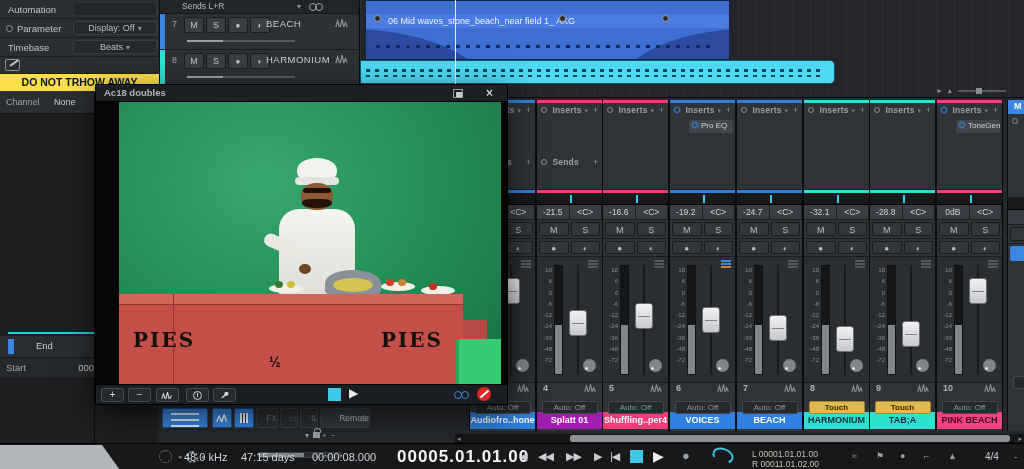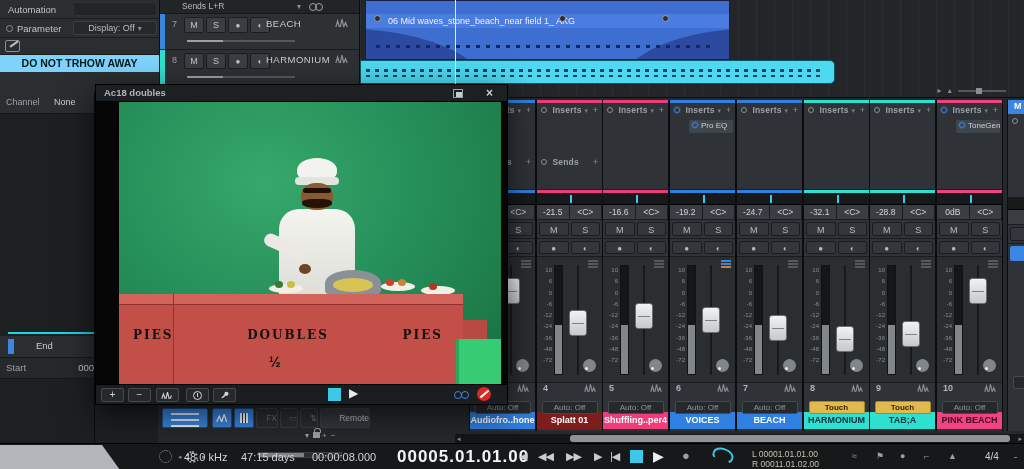--- a/index.html
+++ b/index.html
@@ -35,21 +35,21 @@
   .aprow .lab { margin-left:8px; }
   .aprow .cell { position:absolute; right:2px; top:2px; bottom:2px; width:84px; background:#26292c; border:1px solid #3a3e42; border-radius:2px;
     font-size:9px; line-height:13px; text-align:center; color:#b8bcc0; }
   .aprow .cell .cv { display:inline-block; }
   .caret { color:#8a8f94; font-size:8px; margin-left:3px; }
   .pwr { display:inline-block; width:7px; height:7px; border:1px solid #8a8f94; border-radius:50%; vertical-align:middle; margin:0 4px 2px 6px; }
   .pwr.on { border-color:#3a86e0; box-shadow:0 0 2px #3a86e0; }
   #editbox { position:relative; height:17px; border-bottom:1px solid #1a1c1e; }
   .pencil { position:absolute; left:5px; top:2px; width:15px; height:12px; border:1px solid #8a8f94; border-radius:2px; }
   .pencil i { position:absolute; left:3px; top:2px; width:10px; height:1.5px; background:#b8bcc0; transform:rotate(-35deg); }
-  #banner { position:relative; height:17px; background:#7dd3fc; color:#06181c; font-weight:bold; font-size:10.5px;
+  #banner { position:relative; height:17px; background:#fde047; color:#06181c; font-weight:bold; font-size:10.5px;
     line-height:16px; text-align:center; overflow:hidden; white-space:nowrap; }
 
   
   #tracklist { left:160px; top:0; width:200px; height:98px; background:#2b2e31; z-index:2; border-right:1px solid #0b0c0d; }
   #inputrow { position:relative; height:14px; background:#222527; border-bottom:1px solid #15171a;
     font-size:8.5px; color:#b8bcc0; line-height:13px; }
   #inputrow .lab { margin-left:22px; }
   #inputrow .caret { position:absolute; right:58px; top:0; }
   .stereo { position:absolute; right:34px; top:3px; width:16px; height:8px; }
   .stereo i { position:absolute; top:0; width:8px; height:8px; border:1.5px solid #9aa0a6; border-radius:50%; }
@@ -168,21 +168,21 @@
   .chef-hand { position:absolute; left:180px; top:162px; width:12px; height:10px; background:#6d4526; border-radius:50%; }
   .foodpile { position:absolute; left:206px; top:168px; width:56px; height:26px; background:#8a9098; border-radius:50% 50% 20% 20%; }
   .foodpile:after { content:""; position:absolute; left:8px; top:8px; width:40px; height:14px; background:#d6c455; border-radius:50%; }
   .plate { position:absolute; width:34px; height:9px; background:#f0efe8; border-radius:50%; }
   .plate i { position:absolute; top:-3px; width:8px; height:7px; border-radius:50%; }
   #vtable { position:absolute; left:0px; top:192px; width:344px; height:91px; background:#c25049; }
   #vtable .edge { position:absolute; left:0; right:0; top:0; height:11px; background:#d2645c; border-bottom:1px solid #8e332e; }
   #vtable .seam { position:absolute; left:54px; top:0; width:1px; height:100%; background:#93352f; }
   #vtable2 { position:absolute; left:344px; top:218px; width:24px; height:65px; background:#b84a44; }
   #sign { position:absolute; left:14px; top:226px; width:310px; display:flex; justify-content:space-between;
-    font-size:12px; font-weight:bold; color:#16100c; letter-spacing:2px; font-family:"DejaVu Serif",serif; }
+    font-size:20px; font-weight:bold; color:#16100c; letter-spacing:2px; font-family:"DejaVu Serif",serif; }
   #signsub { position:absolute; left:150px; top:252px; font-size:14px; font-weight:bold; color:#16100c; }
   #greencube { position:absolute; left:337px; top:237px; width:45px; height:46px; background:#35cc74; border-left:3px solid #27a85c; }
   #vtool { position:absolute; left:0; bottom:0; width:411px; height:20px; background:#1b1e20; border-top:1px solid #000; }
   .vbtn { position:absolute; top:3px; width:23px; height:14px; background:#26292c; border:1px solid #46494d; border-radius:2px;
     color:#d0d4d8; font-size:10px; line-height:12px; text-align:center; }
   .vbtn svg { width:13px; height:9px; margin-top:2px; color:#d0d4d8; }
   .clockface { display:inline-block; width:9px; height:9px; border:1px solid #d0d4d8; border-radius:50%; margin-top:2px; position:relative; }
   .clockface:after { content:""; position:absolute; left:3px; top:1px; width:1px; height:4px; background:#d0d4d8; }
   #vstop { position:absolute; left:232px; top:3px; width:13px; height:13px; background:#3ec8e8; }
   #vplay { position:absolute; left:253px; top:1px; font-size:12px; color:#e8eaec; }
@@ -245,20 +245,24 @@
 
 <div id="autopanel" class="abs">
   <div class="aprow">
     <span class="lab">Automation</span>
     <span class="cell" style="background:#222527;border-color:#2e3236;"></span>
   </div>
   <div class="aprow">
     <span class="pwr"></span><span>Parameter</span>
     <span class="cell"><span class="cv">Display: Off</span><span class="caret">▾</span></span>
   </div>
+  <div class="aprow">
+    <span class="lab">Timebase</span>
+    <span class="cell"><span class="cv">Beats</span><span class="caret">▾</span></span>
+  </div>
   <div id="editbox">
     <span class="pencil">
         <i></i>
       </span>
   </div>
   <div id="banner">DO NOT TRHOW AWAY</div>
 </div>
 
 <div id="tracklist" class="abs">
   <div id="inputrow">
@@ -442,21 +446,21 @@
     </div>
     <div class="numrow">
       <span class="chnum">4</span>
       <svg class="wicon" viewBox="0 0 16 10">
             <path d="M1 9 L3 2 L5 9 M6 9 L8 0 L10 9 M10 9 L12 4 L14 9" fill="none" stroke="currentColor" stroke-width="1.4"></path>
           </svg>
     </div>
     <div class="autorow">
       <span class="autobtn">Auto: Off</span>
     </div>
-    <div class="namerow" style="background: #7f1d1d; color: rgb(255, 255, 255);">Splatt 01</div>
+    <div class="namerow" style="background: #a21caf; color: rgb(255, 255, 255);">Splatt 01</div>
   </div>
       <div class="channel" style="left: 445px;">
     <div class="cstrip" style="background: rgb(240, 60, 120);"></div>
     <div class="inserts-panel">
       <div class="sec-head inserts-head">
         <span class="pwr"></span>
         <span class="sec-title">Inserts</span>
         <span class="tiny-caret">▾</span>
         <span class="tiny-plus">+</span>
       </div>
@@ -916,21 +920,20 @@
       <div class="plate" style="left:302px;top:184px;">
           <i style="left:8px;background:#c03024;"></i>
         </div>
       <div id="vtable">
         <div class="edge"></div>
           <div class="seam"></div>
       </div>
       <div id="vtable2"></div>
       <div id="sign">
         <span>PIES</span>
-        <span>DOUBLES</span>
         <span>PIES</span>
       </div>
       <div id="signsub">½</div>
       <div id="greencube"></div>
     </div>
   </div>
   <div id="vtool">
     <span class="vbtn" style="left:5px;">+</span>
     <span class="vbtn" style="left:32px;">−</span>
     <span class="vbtn" style="left:60px;">

